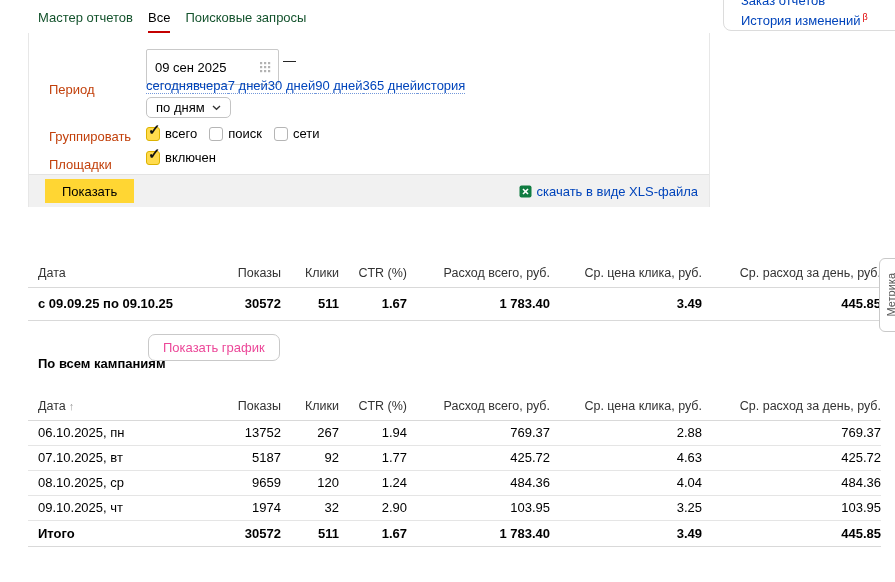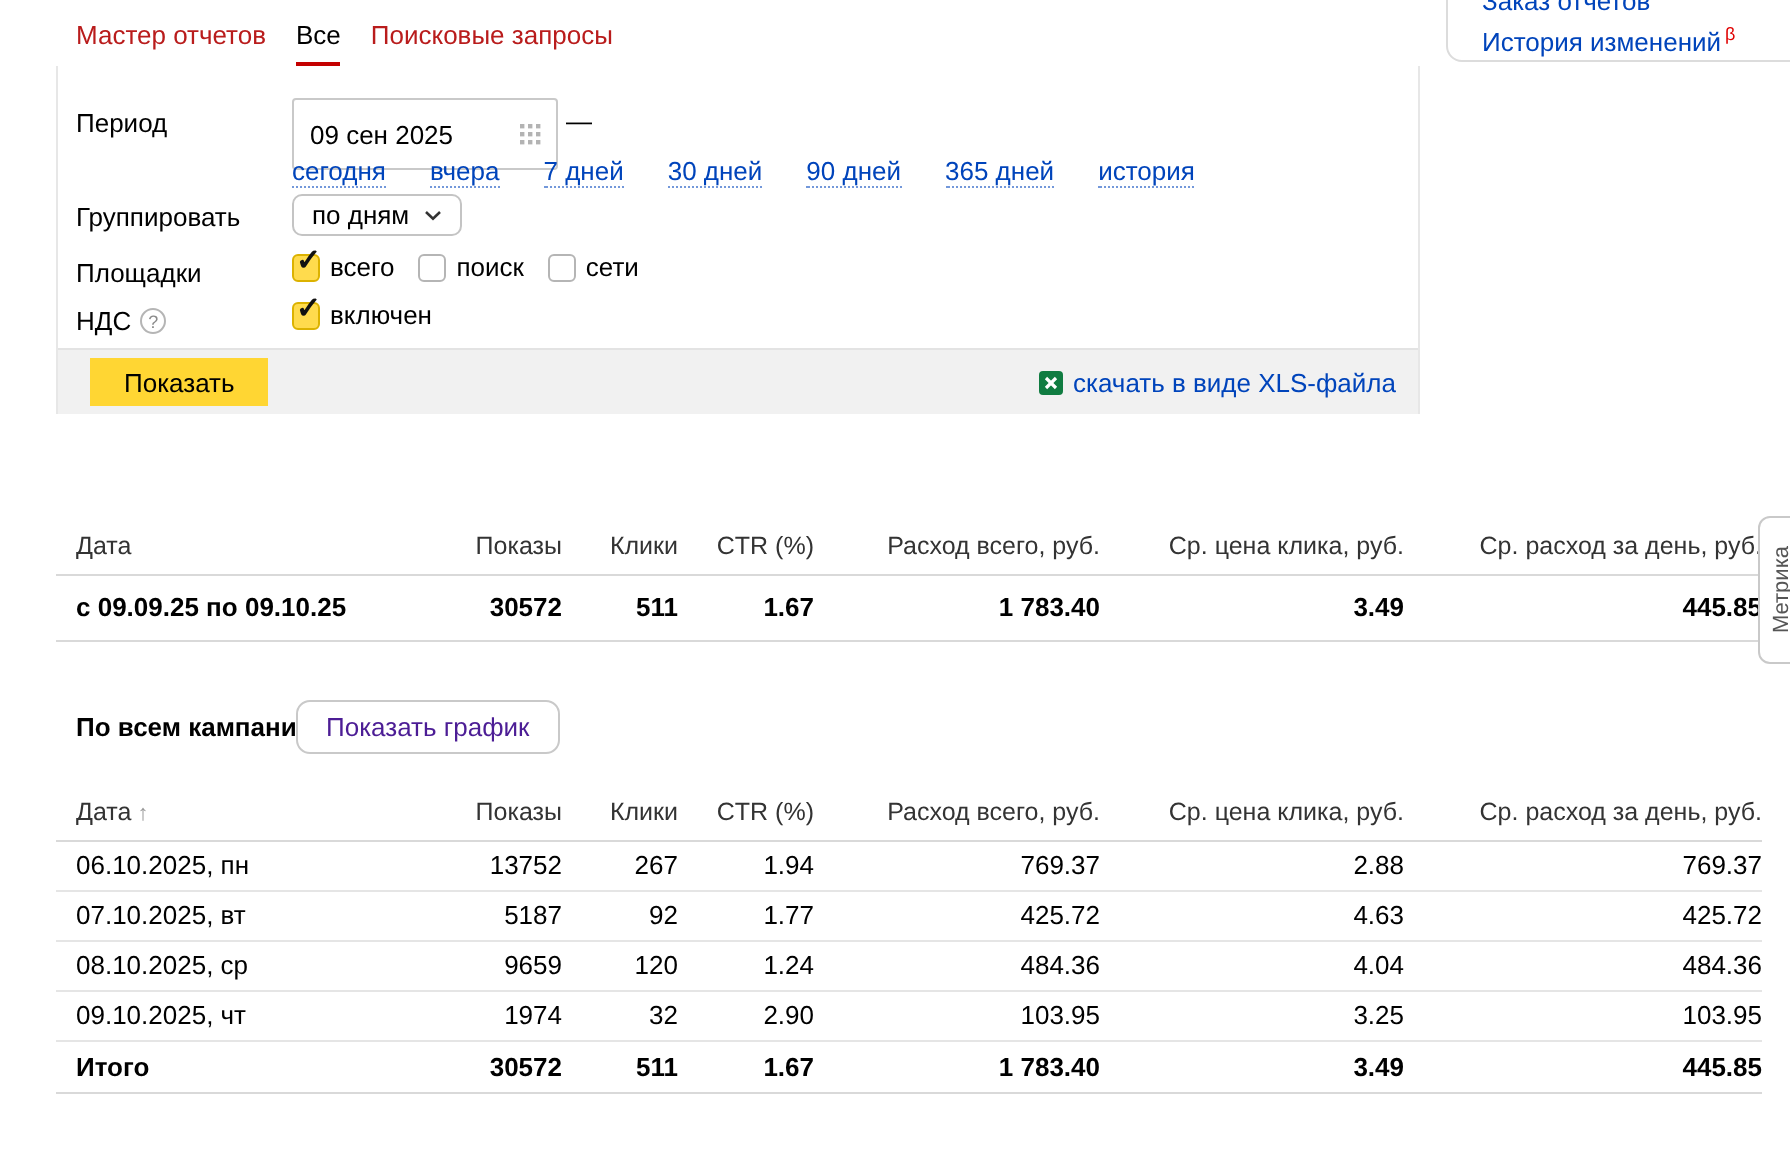--- a/index.html
+++ b/index.html
@@ -14,33 +14,33 @@
   .menu-panel {
     position: absolute; left: 723px; top: -15px; width: 205px; height: 46px;
     background: #fff; border: 1px solid #dcdcdc; border-radius: 0 0 0 8px;
     padding: 6px 0 0 17px;
   }
   .menu-link { display: block; height: 17px; line-height: 17px; color: #0044bb; font-size: 13px; }
   .beta { color: #e00000; font-size: 9px; vertical-align: super; margin-left: 2px; }
 
   
   .tabs { position: absolute; left: 38px; top: 10px; display: flex; gap: 15px; }
-  .tab { position: relative; height: 16px; line-height: 16px; color: #b91c1c; cursor: pointer; }
+  .tab { position: relative; height: 16px; line-height: 16px; color: #14532d; cursor: pointer; }
   .tab.active { color: #000; }
   .tab.active::after { content: ""; position: absolute; left: 0; right: 0; top: 21px; height: 2px; background: #c40000; }
 
   
   .form-box { position: absolute; left: 28px; top: 33px; width: 682px; height: 174px;
     border: 1px solid #e7e7e7; border-top: none; }
-  .f-label { position: absolute; left: 9px; color: #000000; }
+  .f-label { position: absolute; left: 20px; color: #c2410c; margin-top: 28px; }
   .date-input { position: absolute; width: 133px; height: 36px; border: 1px solid #c9c9c9;
     border-radius: 2px; background: #fff; display: flex; align-items: center; padding: 0 6px 0 8px; }
   .date-input .val { flex: 1; }
   .dash { position: absolute; color: #000; }
-  .quick-links { position: absolute; left: 117px; top: 45px; display: flex; gap: 22px; }
+  .quick-links { position: absolute; left: 117px; top: 45px; display: flex; gap: 0; }
   .quick-links a { color: #0044bb; border-bottom: 1px dotted rgba(0,68,187,.55); line-height: 15px; }
   .select { position: absolute; left: 117px; top: 64px; height: 21px; min-width: 68px;
     border: 1px solid #c4c4c4; border-radius: 5px; background: #fff;
     display: inline-flex; align-items: center; gap: 7px; padding: 0 9px; cursor: pointer; }
   .cb-row { position: absolute; left: 117px; display: flex; gap: 12px; align-items: center; }
   .cb-item { display: inline-flex; align-items: center; gap: 5px; cursor: pointer; }
   .cb { width: 14px; height: 14px; border: 1px solid #b5b5b5; border-radius: 3px; background: #fff; position: relative; flex: none; }
   .cb.checked { background: #ffdb4d; border-color: #dcb200; }
   .cb.checked::after { content: "✓"; position: absolute; left: 1px; top: -7px; font-size: 15px; font-weight: 700; color: #111; }
   .help { display: inline-block; width: 13px; height: 13px; border: 1px solid #b5b5b5; border-radius: 50%;
@@ -63,23 +63,23 @@
   td { text-align: right; }
   .t-summary th { height: 29px; border-bottom: 1px solid #d9d9d9; }
   .t-summary td { height: 33px; border-bottom: 1px solid #d9d9d9; font-weight: 700; }
   .t-daily th { height: 25px; border-bottom: 1px solid #d9d9d9; }
   .t-daily td { height: 25px; border-bottom: 1px solid #e5e5e5; }
   .t-daily tr.total td { height: 26px; font-weight: 700; border-bottom: 1px solid #d9d9d9; }
   .sort { color: #999; font-size: 11px; margin-left: 3px; }
 
   
   .campaigns-title { position: absolute; left: 38px; top: 356px; font-weight: 700; }
-  .chart-btn { position: absolute; left: 148px; top: 350px; height: 27px; padding: 0 14px;
+  .chart-btn { position: absolute; left: 148px; top: 334px; height: 27px; padding: 0 14px;
     background: #fff; border: 1px solid #c9c9c9; border-radius: 7px; font-family: inherit;
-    font-size: 13px; color: #4c1d95; cursor: pointer; }
+    font-size: 13px; color: #ec4899; cursor: pointer; }
 
   
   .side-tab { position: absolute; left: 879px; top: 258px; width: 24px; height: 74px;
     background: #fff; border: 1px solid #c9c9c9; border-radius: 6px 0 0 6px;
     display: flex; align-items: center; justify-content: center; cursor: pointer; }
   .side-tab span { writing-mode: vertical-rl; transform: rotate(180deg); font-size: 11px; color: #555; }
 </style>
 </head>
 <body>
 

